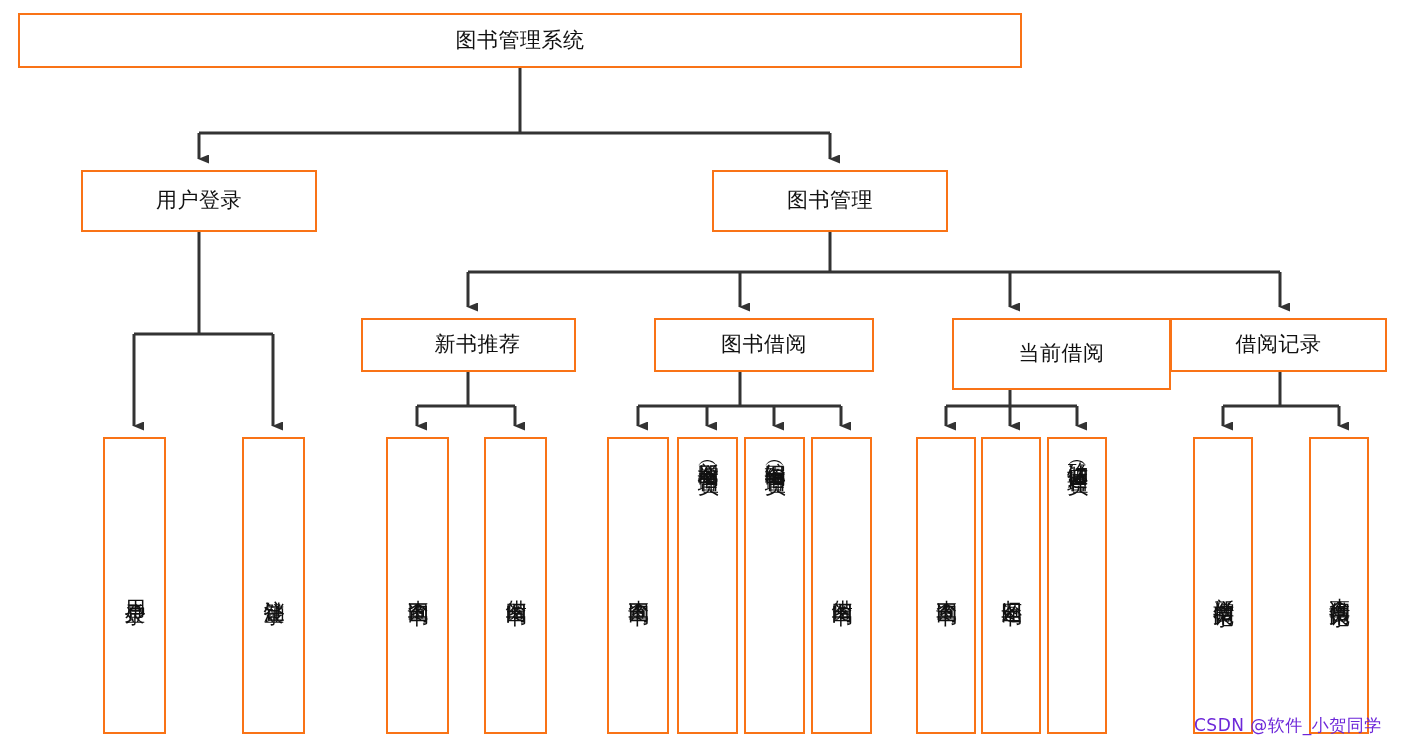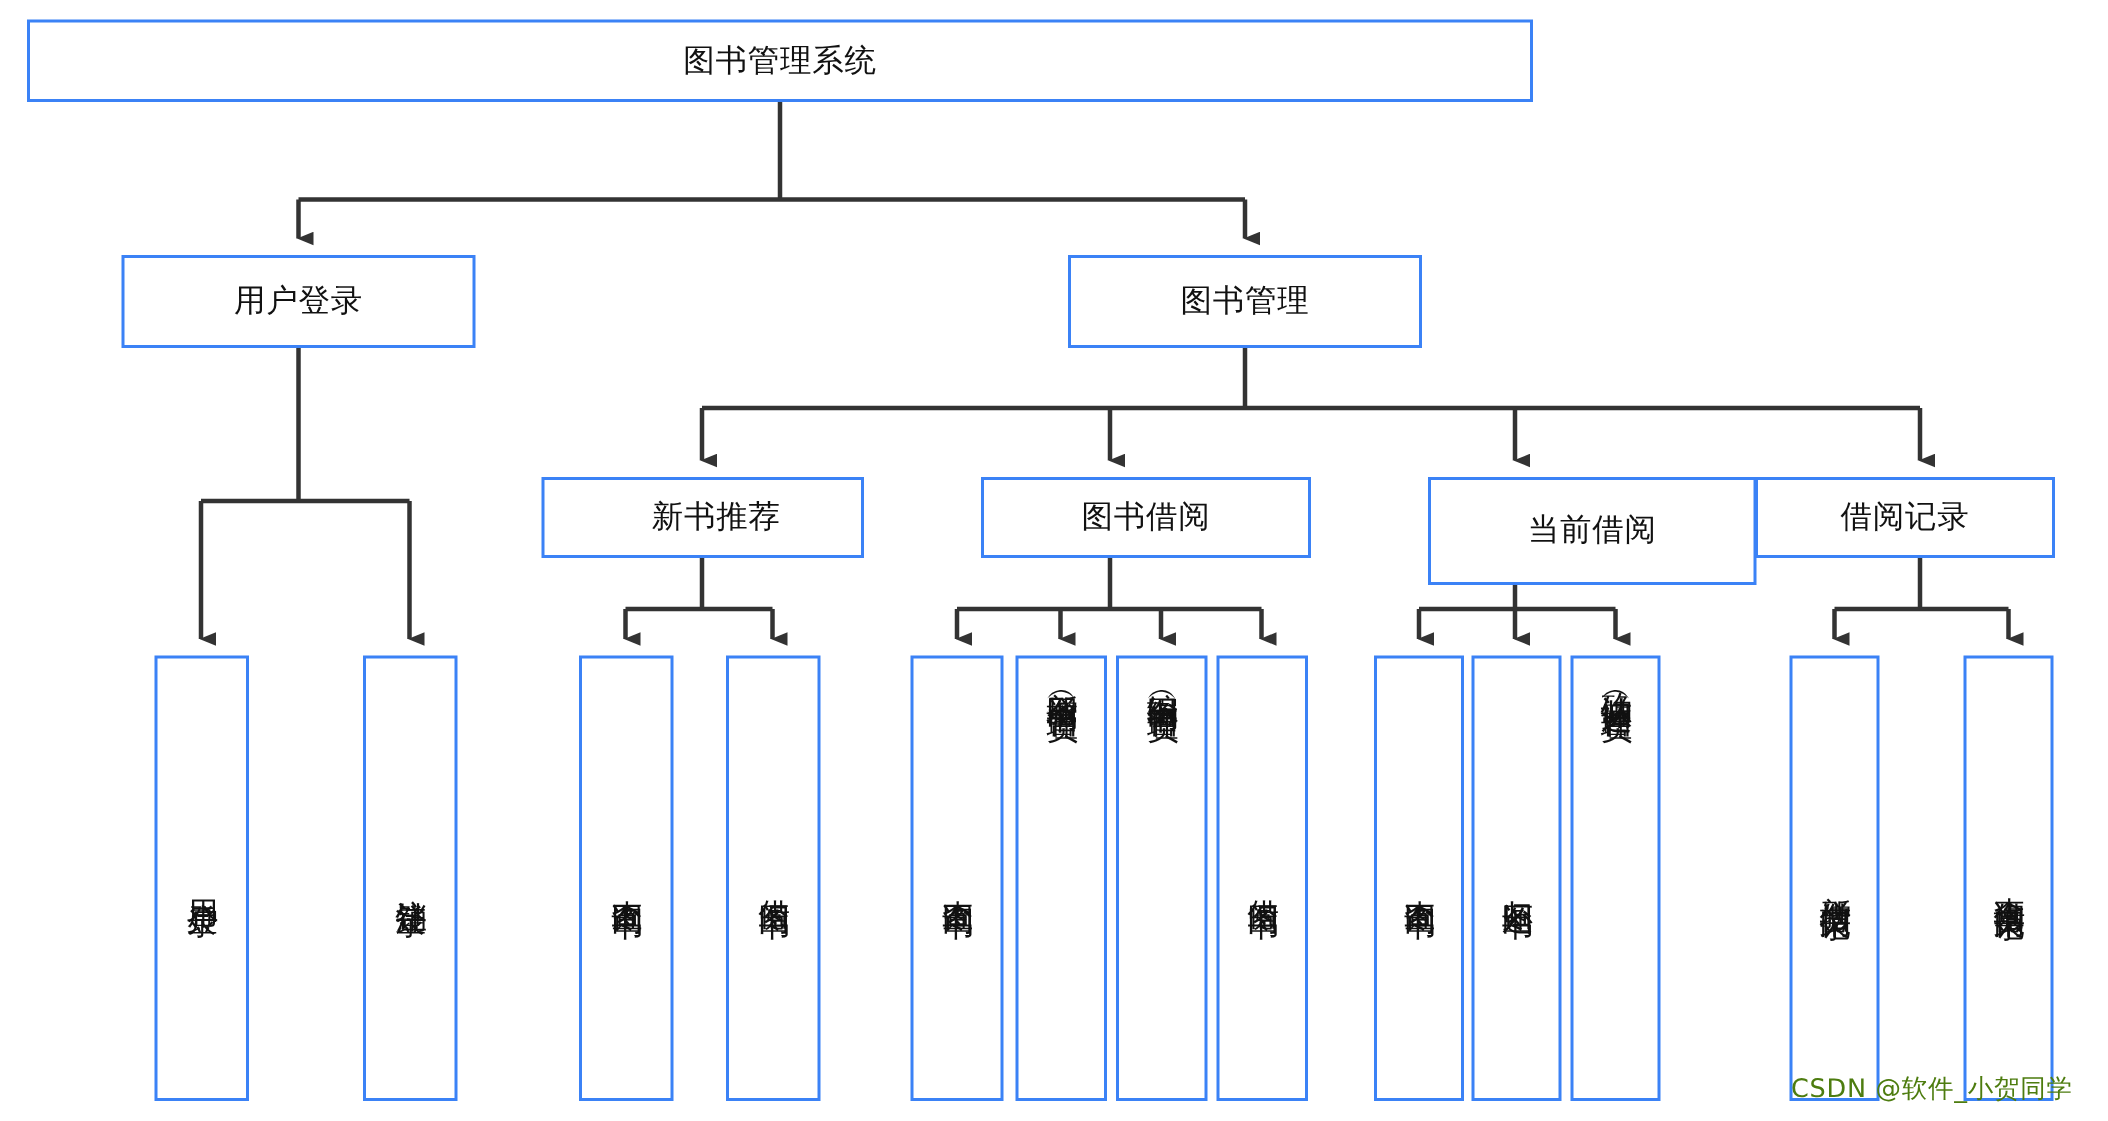--- a/index.html
+++ b/index.html
@@ -25,21 +25,21 @@
     left: 0;
     top: 0;
     width: 1405px;
     height: 747px;
     display: block;
   }
   .node-box {
     position: absolute;
     box-sizing: border-box;
     background: #ffffff;
-    border: 2px solid #3b82f6;
+    border: 2px solid #f97316;
     display: flex;
     align-items: center;
     justify-content: center;
     color: #111111;
   }
   .node-label-h {
     font-size: 21px;
     line-height: 1.2;
     white-space: nowrap;
     letter-spacing: 0.5px;
@@ -62,21 +62,21 @@
     justify-content: center;
     padding-top: 4px;
   }
   .leaf-box.center-v {
     align-items: center;
     padding-top: 0;
   }
   .watermark {
     position: absolute;
     font-size: 17px;
-    color: #4d7c0f;
+    color: #6d28d9;
     letter-spacing: 0.5px;
     white-space: nowrap;
     pointer-events: none;
   }
 </style>
 </head>
 <body>
 
 <div id="diagram-root">
 
@@ -155,21 +155,21 @@
 
   <div class="node-box" style="left:361px; top:318px; width:215px; height:54px;padding-left:18px;">
     <span class="node-label-h">新书推荐</span>
   </div>
   <div class="node-box" style="left:630px; top:318px; width:220px; height:54px;margin-left:24px;">
     <span class="node-label-h">图书借阅</span>
   </div>
   <div class="node-box" style="left:952px; top:318px; width:219px; height:72px;justify-content:center;">
     <span class="node-label-h">当前借阅</span>
   </div>
-  <div class="node-box" style="left:1170px; top:318px; width:200px; height:54px;">
+  <div class="node-box" style="left:1170px; top:318px; width:217px; height:54px;">
     <span class="node-label-h">借阅记录</span>
   </div>
 
   <div class="node-box leaf-box center-v" style="left:103px; top:437px; width:63px; height:297px;">
     <span class="node-label-v">用户登录</span>
   </div>
   <div class="node-box leaf-box center-v" style="left:242px; top:437px; width:63px; height:297px;">
     <span class="node-label-v">注销登录</span>
   </div>
 

